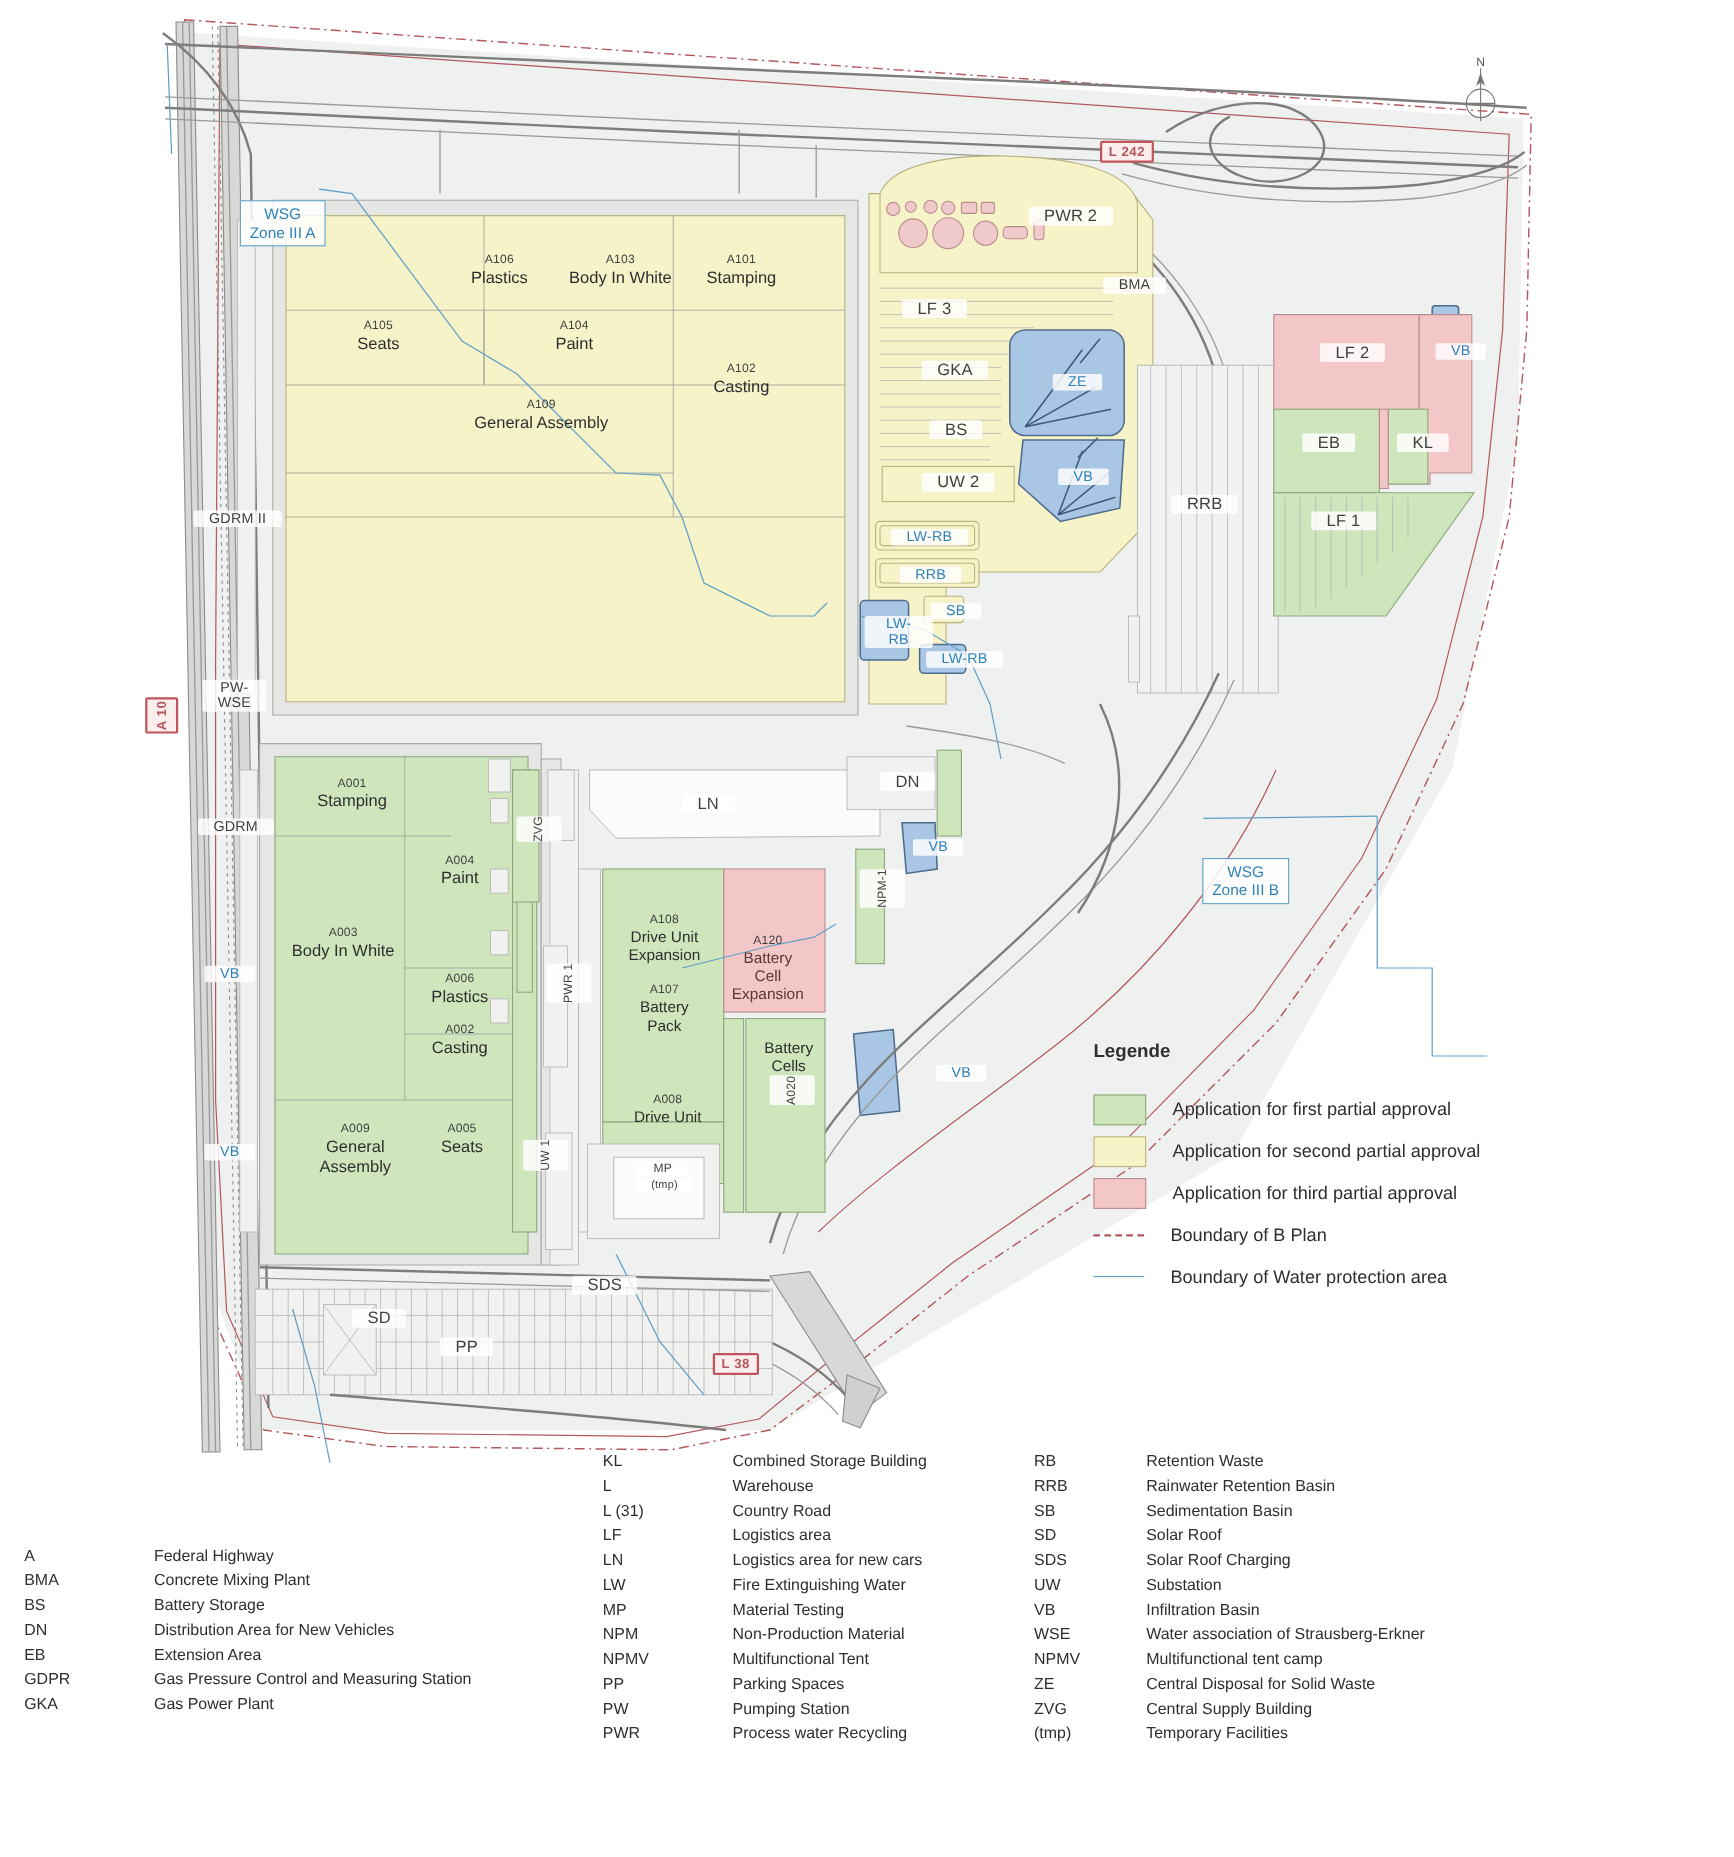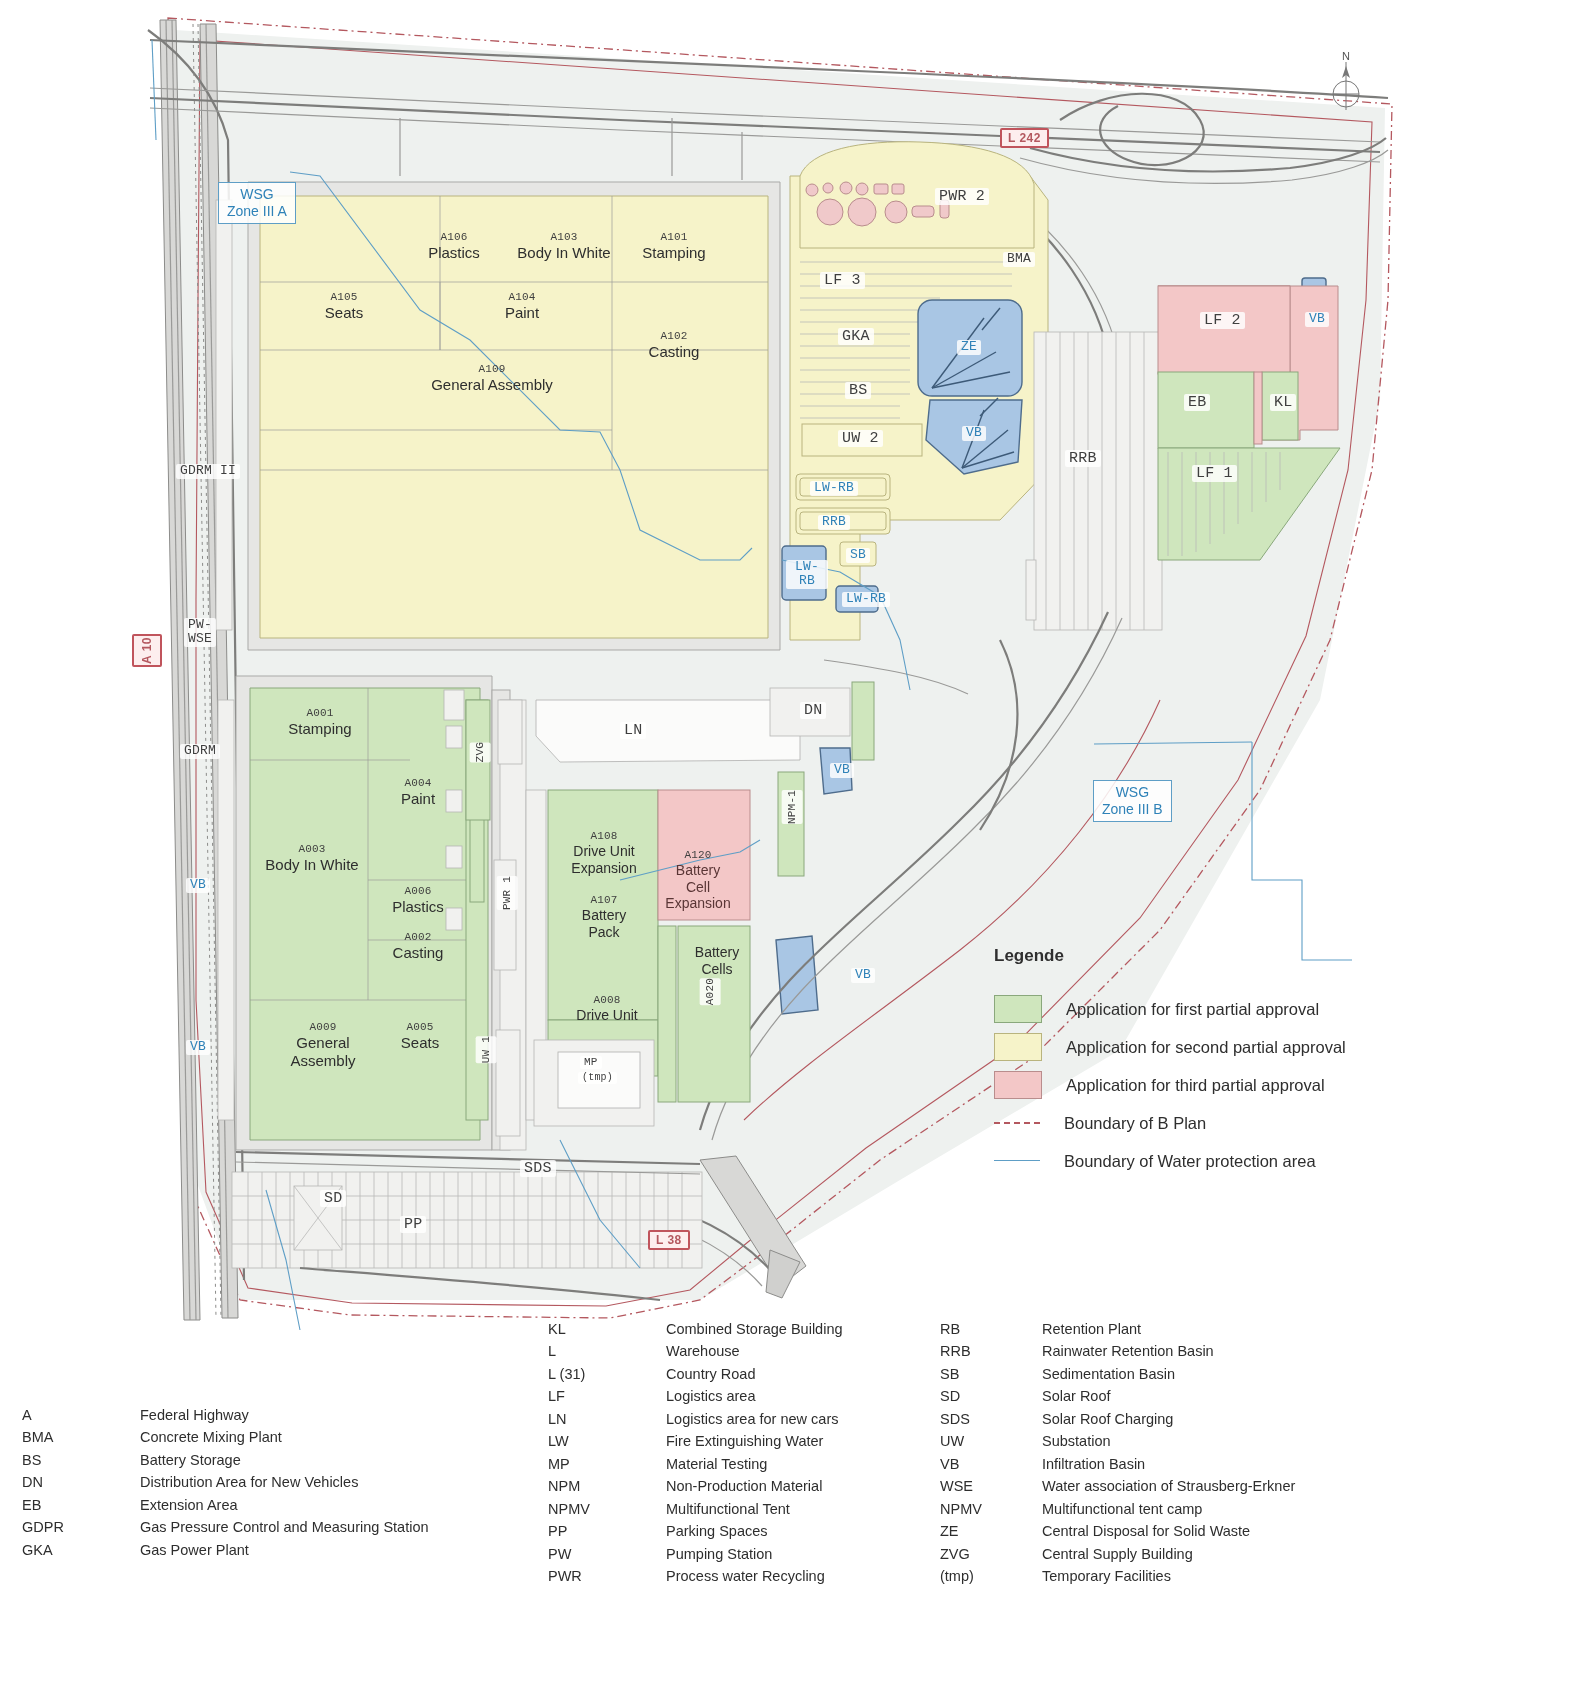--- a/index.html
+++ b/index.html
@@ -2,22 +2,22 @@
 <html><head>
 <meta charset="utf-8">
 <title>Site Plan</title>
 <style>
   html,body{margin:0;padding:0;background:#ffffff;}
   body{width:1576px;height:1688px;position:relative;overflow:hidden;
        font-family:"Liberation Sans",sans-serif;color:#3a3a3a;}
 
   
   .lbl{position:absolute;background:rgba(255,255,255,.82);
-       padding:0 4px;border-radius:2px;white-space:nowrap;
-       font-size:13px;color:#3f3f3f;letter-spacing:.2px;line-height:1.15;font-family:Liberation Mono, monospace;}
+       padding:0 14px;border-radius:2px;white-space:nowrap;
+       font-size:13px;color:#3f3f3f;letter-spacing:.2px;line-height:1.15;}
   .lbl.sm{font-size:11px;}
   .lbl.xs{font-size:10px;}
   .lbl.big{font-size:15px;}
   .vert{writing-mode:vertical-rl;transform:rotate(180deg);}
   .freetext{position:absolute;background:none;white-space:nowrap;
             font-size:15px;color:#2e2e2e;text-align:center;line-height:1.2;}
 
   
   #plan{position:absolute;left:0;top:0;width:1576px;height:1340px;}
   #plansvg{position:absolute;left:0;top:0;}
@@ -638,21 +638,21 @@
           <td>Process water Recycling</td>
         </tr>
       </tbody>
     </table>
 </div>
 <div class="abbr" id="abbr3">
   <table>
       <tbody>
         <tr>
           <td class="k">RB</td>
-          <td>Retention Plant</td>
+          <td>Retention Waste</td>
         </tr>
         <tr>
           <td class="k">RRB</td>
           <td>Rainwater Retention Basin</td>
         </tr>
         <tr>
           <td class="k">SB</td>
           <td>Sedimentation Basin</td>
         </tr>
         <tr>

